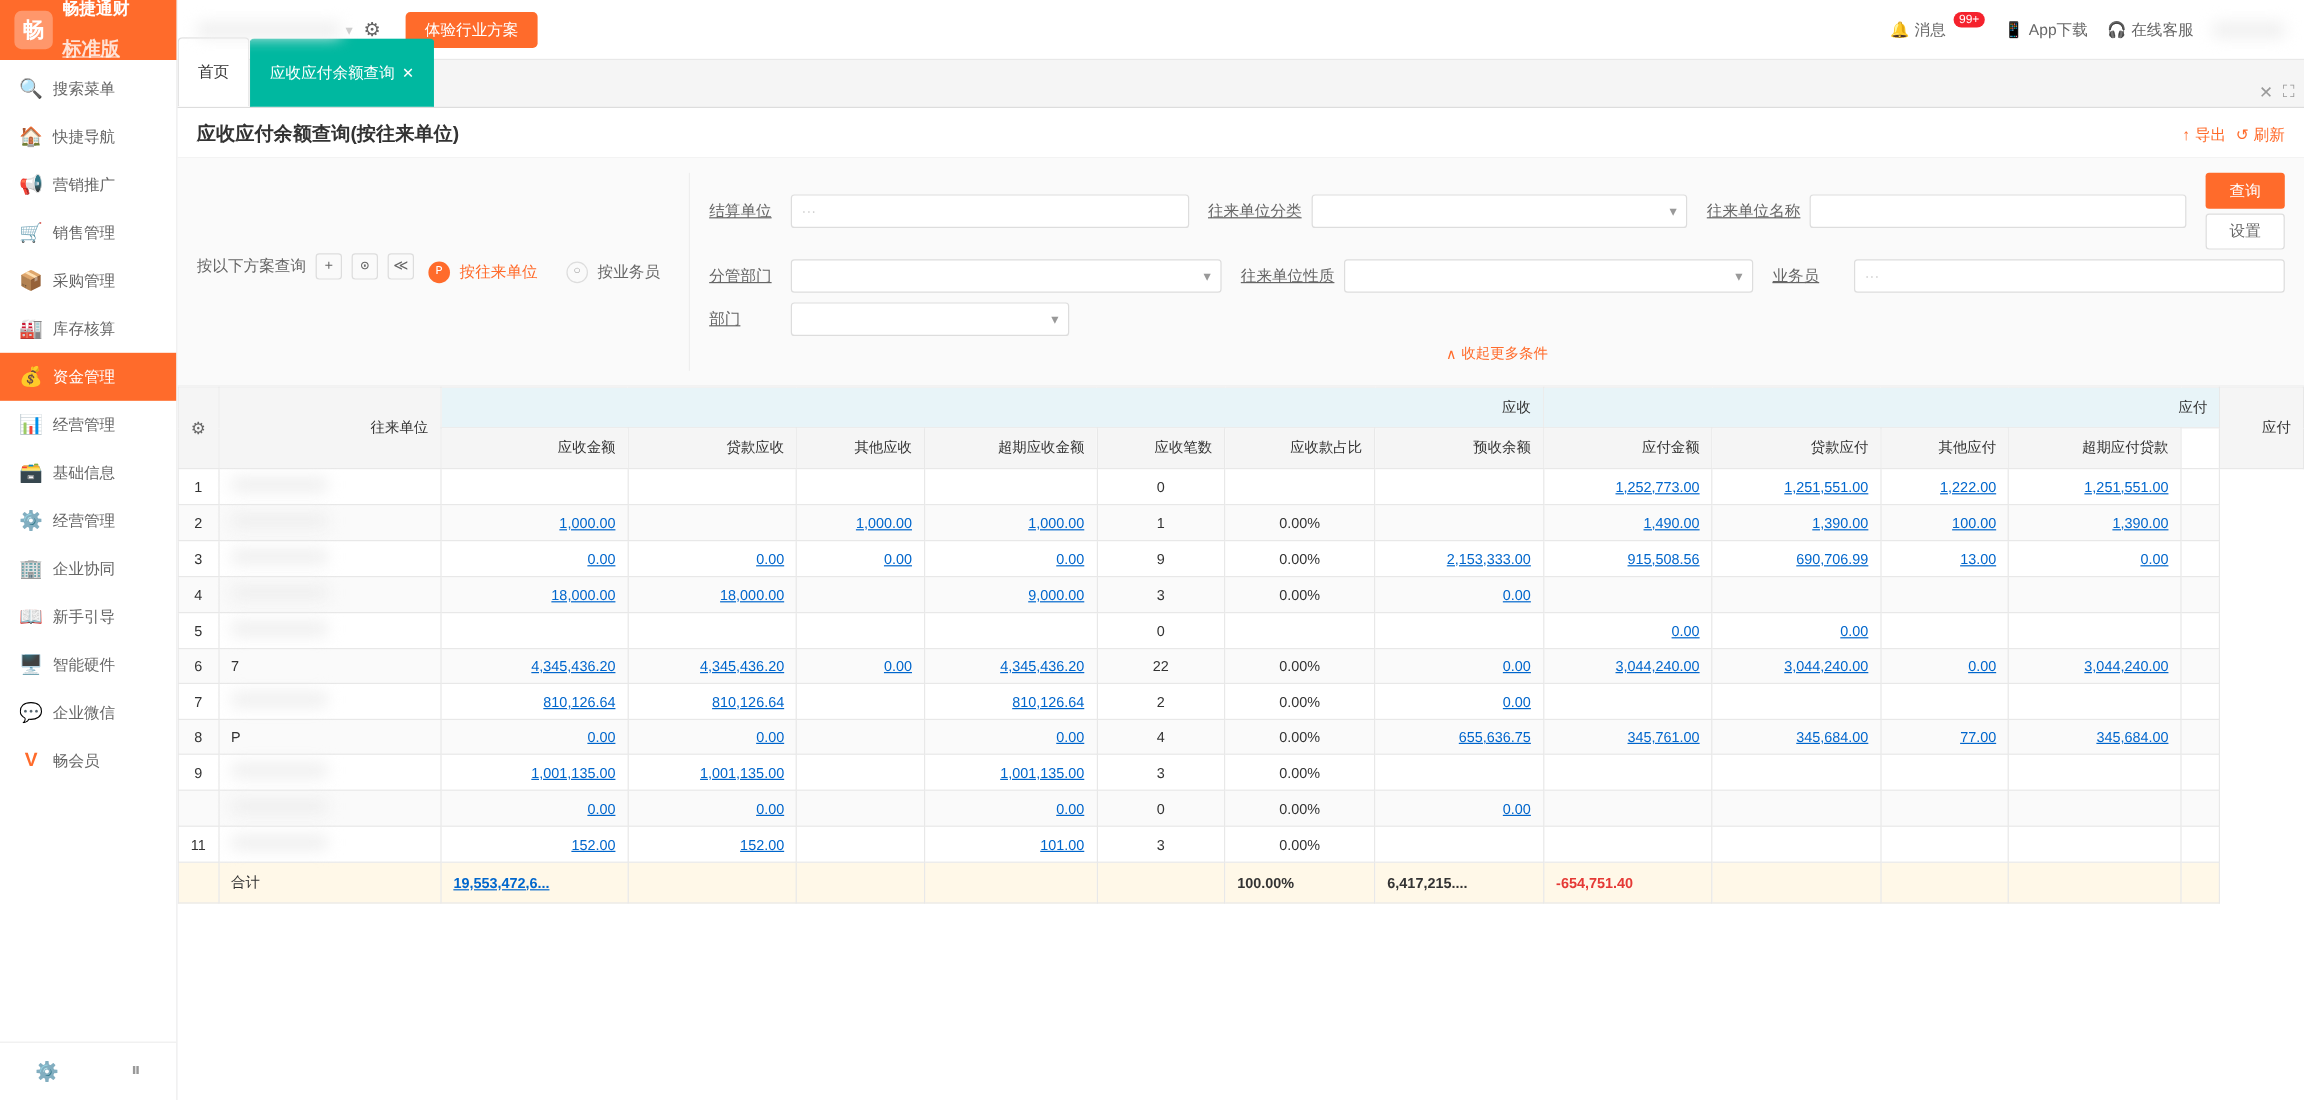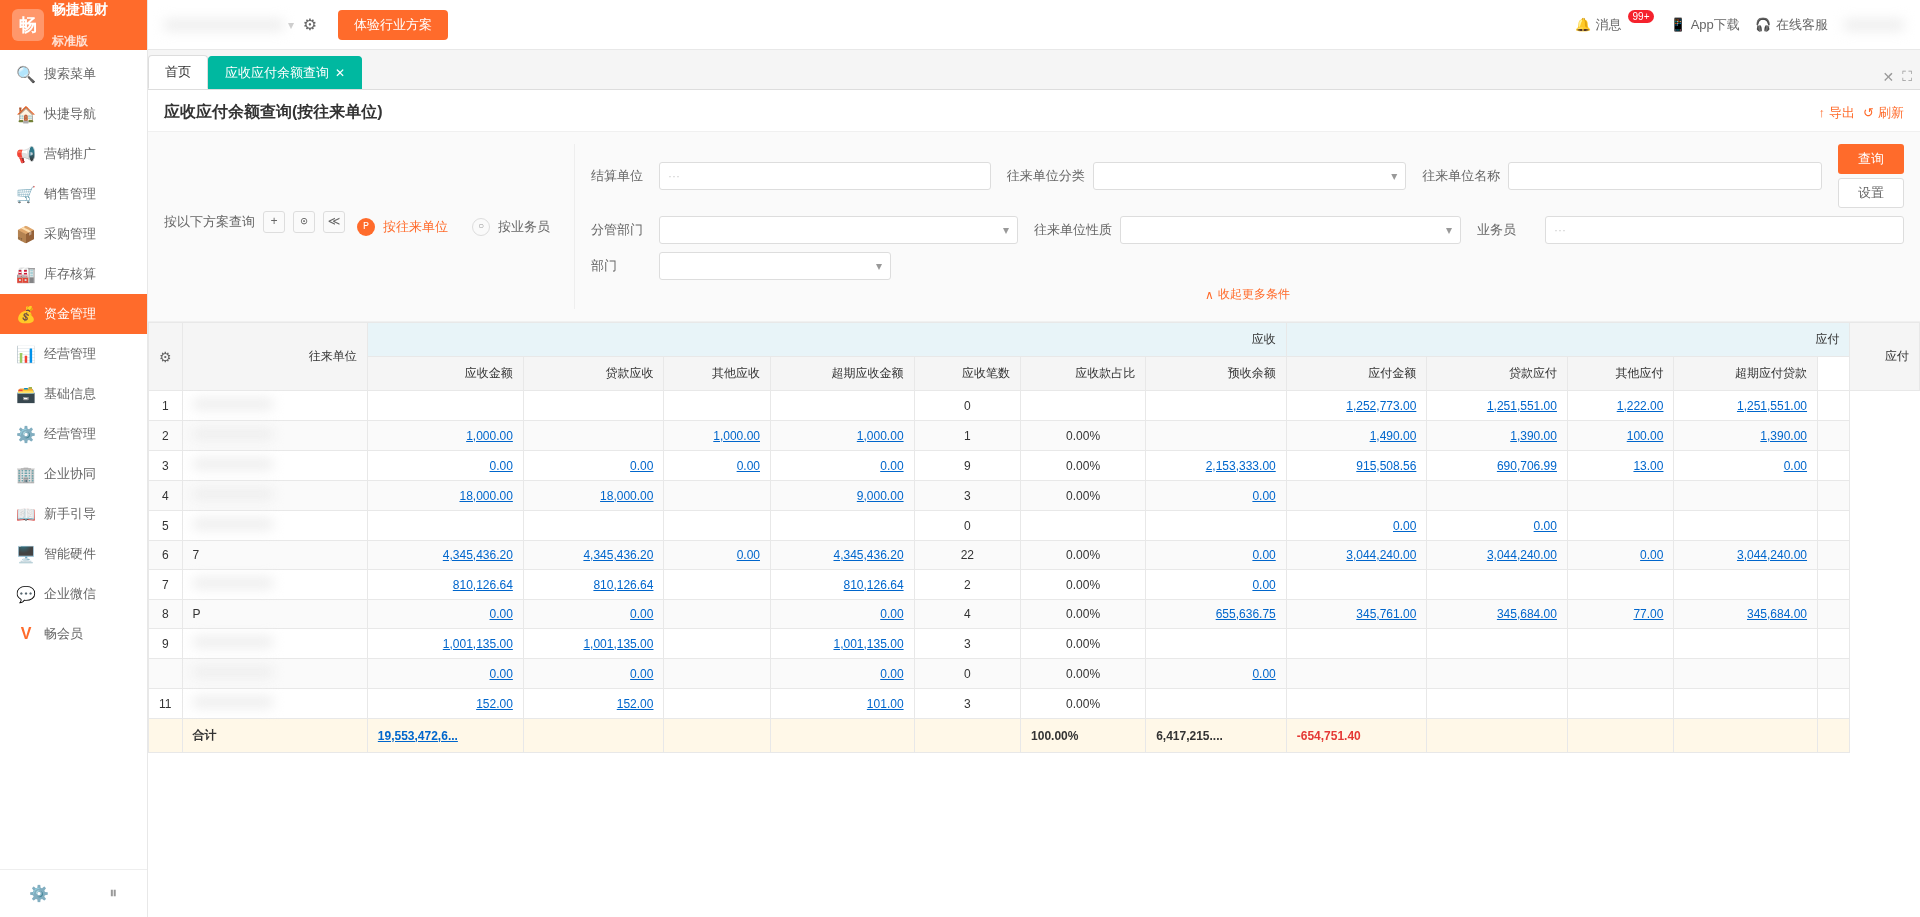--- a/index.html
+++ b/index.html
@@ -1,21 +1,21 @@
 <!DOCTYPE html>
 <html><head>
   <meta charset="utf-8">
   <style>
     * { margin: 0; padding: 0; box-sizing: border-box; }
     body { font-family: 'Microsoft YaHei', Arial, sans-serif; font-size: 12px; background: #f0f2f5; color: #333; width: 1920px; height: 917px; overflow: hidden; display: flex; }
 
     
     .sidebar { width: 148px; background: #fff; height: 100%; display: flex; flex-direction: column; border-right: 1px solid #e8e8e8; flex-shrink: 0; }
     .sidebar-logo { height: 50px; background: #ff6b2b; display: flex; align-items: center; padding: 0 12px; color: #fff; font-size: 14px; font-weight: bold; }
-    .sidebar-logo-sub { font-size: 12px; color: rgba(255,255,255,0.8); margin-top: 14px; }
+    .sidebar-logo-sub { font-size: 16px; color: rgba(255,255,255,0.8); margin-top: 14px; text-decoration: underline; }
     .sidebar-logo-icon { width: 32px; height: 32px; background: rgba(255,255,255,0.3); border-radius: 6px; display: flex; align-items: center; justify-content: center; margin-right: 8px; font-size: 18px; }
     .sidebar-menu { flex: 1; overflow-y: auto; padding: 4px 0; }
     .sidebar-item { display: flex; align-items: center; padding: 10px 16px; cursor: pointer; color: #666; font-size: 13px; }
     .sidebar-item.active { background: #ff6b2b; color: #fff; }
     .sidebar-item .s-icon { width: 20px; height: 20px; margin-right: 8px; display: flex; align-items: center; justify-content: center; font-size: 16px; }
     .sidebar-bottom { padding: 10px 0; border-top: 1px solid #eee; display: flex; justify-content: space-around; }
     .sidebar-bottom-btn { color: #999; cursor: pointer; font-size: 16px; padding: 4px 8px; }
 
     
     .main { flex: 1; display: flex; flex-direction: column; height: 100%; }
@@ -26,21 +26,21 @@
     .topbar-breadcrumb { color: #999; font-size: 13px; display: flex; align-items: center; gap: 4px; }
     .topbar-chevron { color: #ccc; font-size: 12px; }
     .topbar-gear { width: 32px; height: 32px; display: flex; align-items: center; justify-content: center; cursor: pointer; color: #666; font-size: 16px; }
     .topbar-promo { background: #ff6b2b; color: #fff; padding: 6px 16px; border-radius: 4px; font-size: 13px; cursor: pointer; margin-left: 12px; }
     .topbar-right { display: flex; align-items: center; gap: 16px; }
     .topbar-right-item { display: flex; align-items: center; gap: 4px; color: #666; cursor: pointer; font-size: 13px; position: relative; }
     .badge { background: #f5222d; color: #fff; border-radius: 10px; padding: 1px 5px; font-size: 10px; position: absolute; top: -6px; right: -8px; }
 
     
     .tabbar { height: 40px; background: #f5f5f5; display: flex; align-items: flex-end; padding: 0 0 0 0; border-bottom: 1px solid #ddd; flex-shrink: 0; }
-    .tab { padding: 7px 16px; cursor: pointer; color: #666; font-size: 13px; border-top: 1px solid transparent; border-left: 1px solid transparent; border-right: 1px solid transparent; border-radius: 4px 4px 0 0; display: flex; align-items: center; gap: 6px; }
+    .tab { padding: 19px 16px; cursor: pointer; color: #666; font-size: 13px; border-top: 1px solid transparent; border-left: 1px solid transparent; border-right: 1px solid transparent; border-radius: 4px 4px 0 0; display: flex; align-items: center; gap: 6px; }
     .tab.home { background: #fff; border-color: #ddd; border-bottom: 1px solid #fff; color: #333; }
     .tab.active { background: #00b8a0; border-color: #00b8a0; color: #fff; }
     .tab-close { font-size: 12px; line-height: 1; }
 
     
     .page { flex: 1; overflow: hidden; display: flex; flex-direction: column; background: #fff; }
     .page-header { padding: 12px 16px 8px; display: flex; align-items: center; justify-content: space-between; border-bottom: 1px solid #f0f0f0; }
     .page-title { font-size: 16px; font-weight: bold; color: #333; }
     .page-actions { display: flex; gap: 8px; }
     .page-action-btn { display: flex; align-items: center; gap: 4px; color: #ff6b2b; cursor: pointer; font-size: 13px; }
@@ -50,21 +50,21 @@
     .filter-top { display: flex; align-items: center; gap: 8px; margin-bottom: 10px; }
     .filter-label { color: #666; font-size: 13px; }
     .filter-icon-btn { width: 22px; height: 22px; border: 1px solid #ddd; border-radius: 3px; display: flex; align-items: center; justify-content: center; cursor: pointer; color: #666; font-size: 12px; }
     .filter-nav { display: flex; align-items: center; gap: 0; }
     .filter-nav-item { padding: 4px 12px; cursor: pointer; color: #666; font-size: 13px; display: flex; align-items: center; gap: 4px; }
     .filter-nav-item.active { color: #ff6b2b; }
 
     .filter-rows { display: flex; flex-direction: column; gap: 8px; }
     .filter-row { display: flex; align-items: center; gap: 16px; }
     .filter-field { display: flex; align-items: center; gap: 8px; flex: 1; }
-    .filter-field-label { color: #666; font-size: 13px; white-space: nowrap; min-width: 60px; }
+    .filter-field-label { color: #666; font-size: 13px; white-space: nowrap; min-width: 60px; text-decoration: underline; }
     .filter-field-input { flex: 1; height: 28px; border: 1px solid #ddd; border-radius: 3px; padding: 0 8px; font-size: 12px; background: #fff; display: flex; align-items: center; justify-content: space-between; cursor: pointer; color: #999; }
     .filter-collapse { display: flex; align-items: center; justify-content: center; padding: 6px; color: #ff6b2b; cursor: pointer; font-size: 12px; gap: 4px; }
 
     
     .query-btn { background: #ff6b2b; color: #fff; border: none; padding: 6px 20px; border-radius: 3px; cursor: pointer; font-size: 13px; text-align: center; }
     .setting-btn { border: 1px solid #ddd; background: #fff; color: #666; padding: 5px 16px; border-radius: 3px; cursor: pointer; font-size: 13px; }
 
     
     .table-area { flex: 1; overflow: auto; }
     table { width: 100%; border-collapse: collapse; font-size: 12px; }
@@ -510,21 +510,21 @@
               <td></td>
               <td></td>
               <td></td>
               <td></td>
               <td></td>
             </tr>
           </tbody>
         <tfoot>
           <tr>
             <td class="settings-col center"></td>
-            <td class="left" style="font-weight:bold;margin-top:10px;">合计</td>
+            <td class="left" style="font-weight:normal;margin-top:10px;">合计</td>
             <td><span class="underline-val">19,553,472,6...</span></td>
             <td></td>
             <td></td>
             <td></td>
             <td></td>
             <td>100.00%</td>
             <td>6,417,215....</td>
             <td style="color:#e53935;">-654,751.40</td>
             <td></td>
             <td></td>

